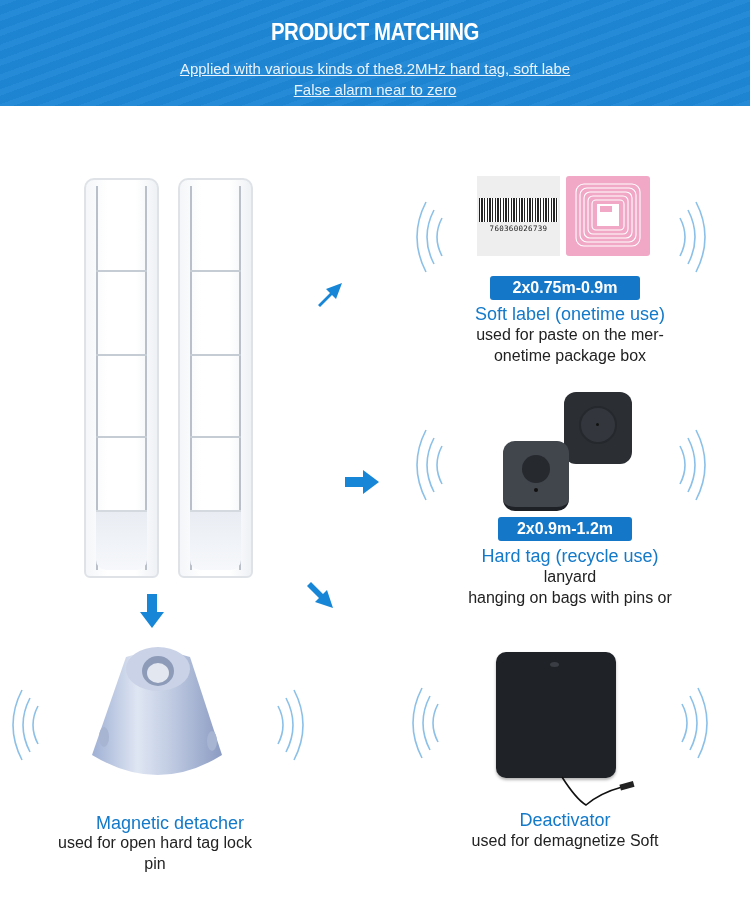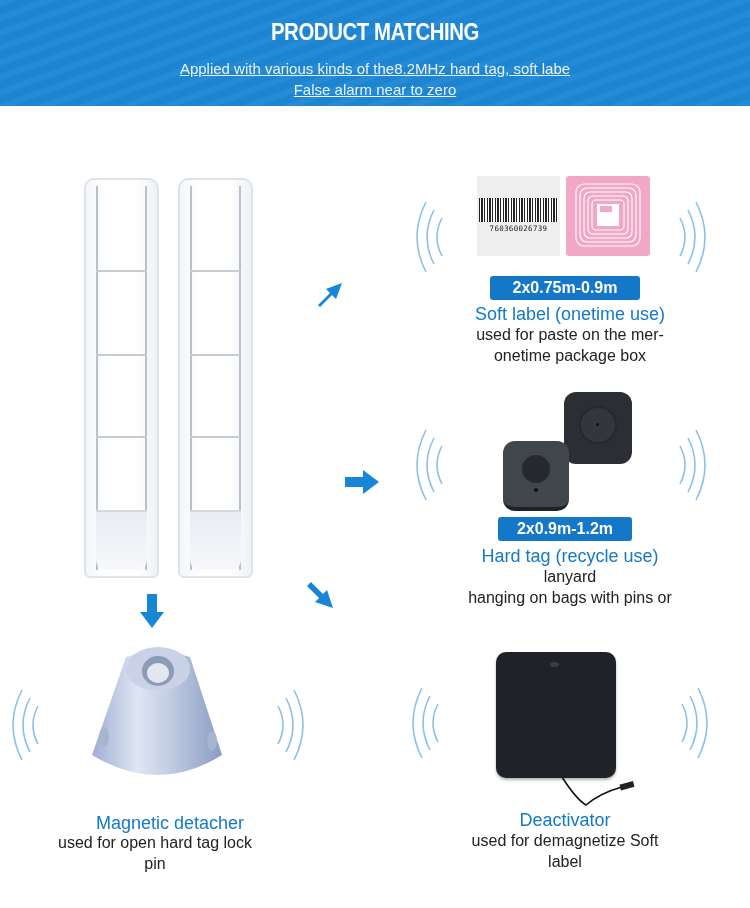--- a/index.html
+++ b/index.html
@@ -182,14 +182,13 @@
 <div class="abs" style="left:496px;top:652px;width:120px;height:126px;background:#1f2226;border-radius:10px;box-shadow:0 2px 3px rgba(0,0,0,0.3);">
   <div style="position:absolute;left:54px;top:10px;width:9px;height:5px;border-radius:50%;background:#3a3e44;"></div>
 </div>
 <svg class="abs" style="left:560px;top:775px" width="90" height="40" viewBox="0 0 90 40">
   <path d="M2 2 Q16 24 26 30 Q40 18 62 12" fill="none" stroke="#111" stroke-width="1.6"></path>
   <rect x="60" y="8" width="14" height="6" fill="#222" transform="rotate(-15 66 11)"></rect>
 </svg>
 <div class="abs blue-title" style="left:400px;top:810px;width:330px;">Deactivator</div>
 <div class="abs desc" style="left:400px;top:831px;width:330px;">
   <div>used for demagnetize Soft</div>
-  <div>label</div>
 </div>
 
 </body></html>

